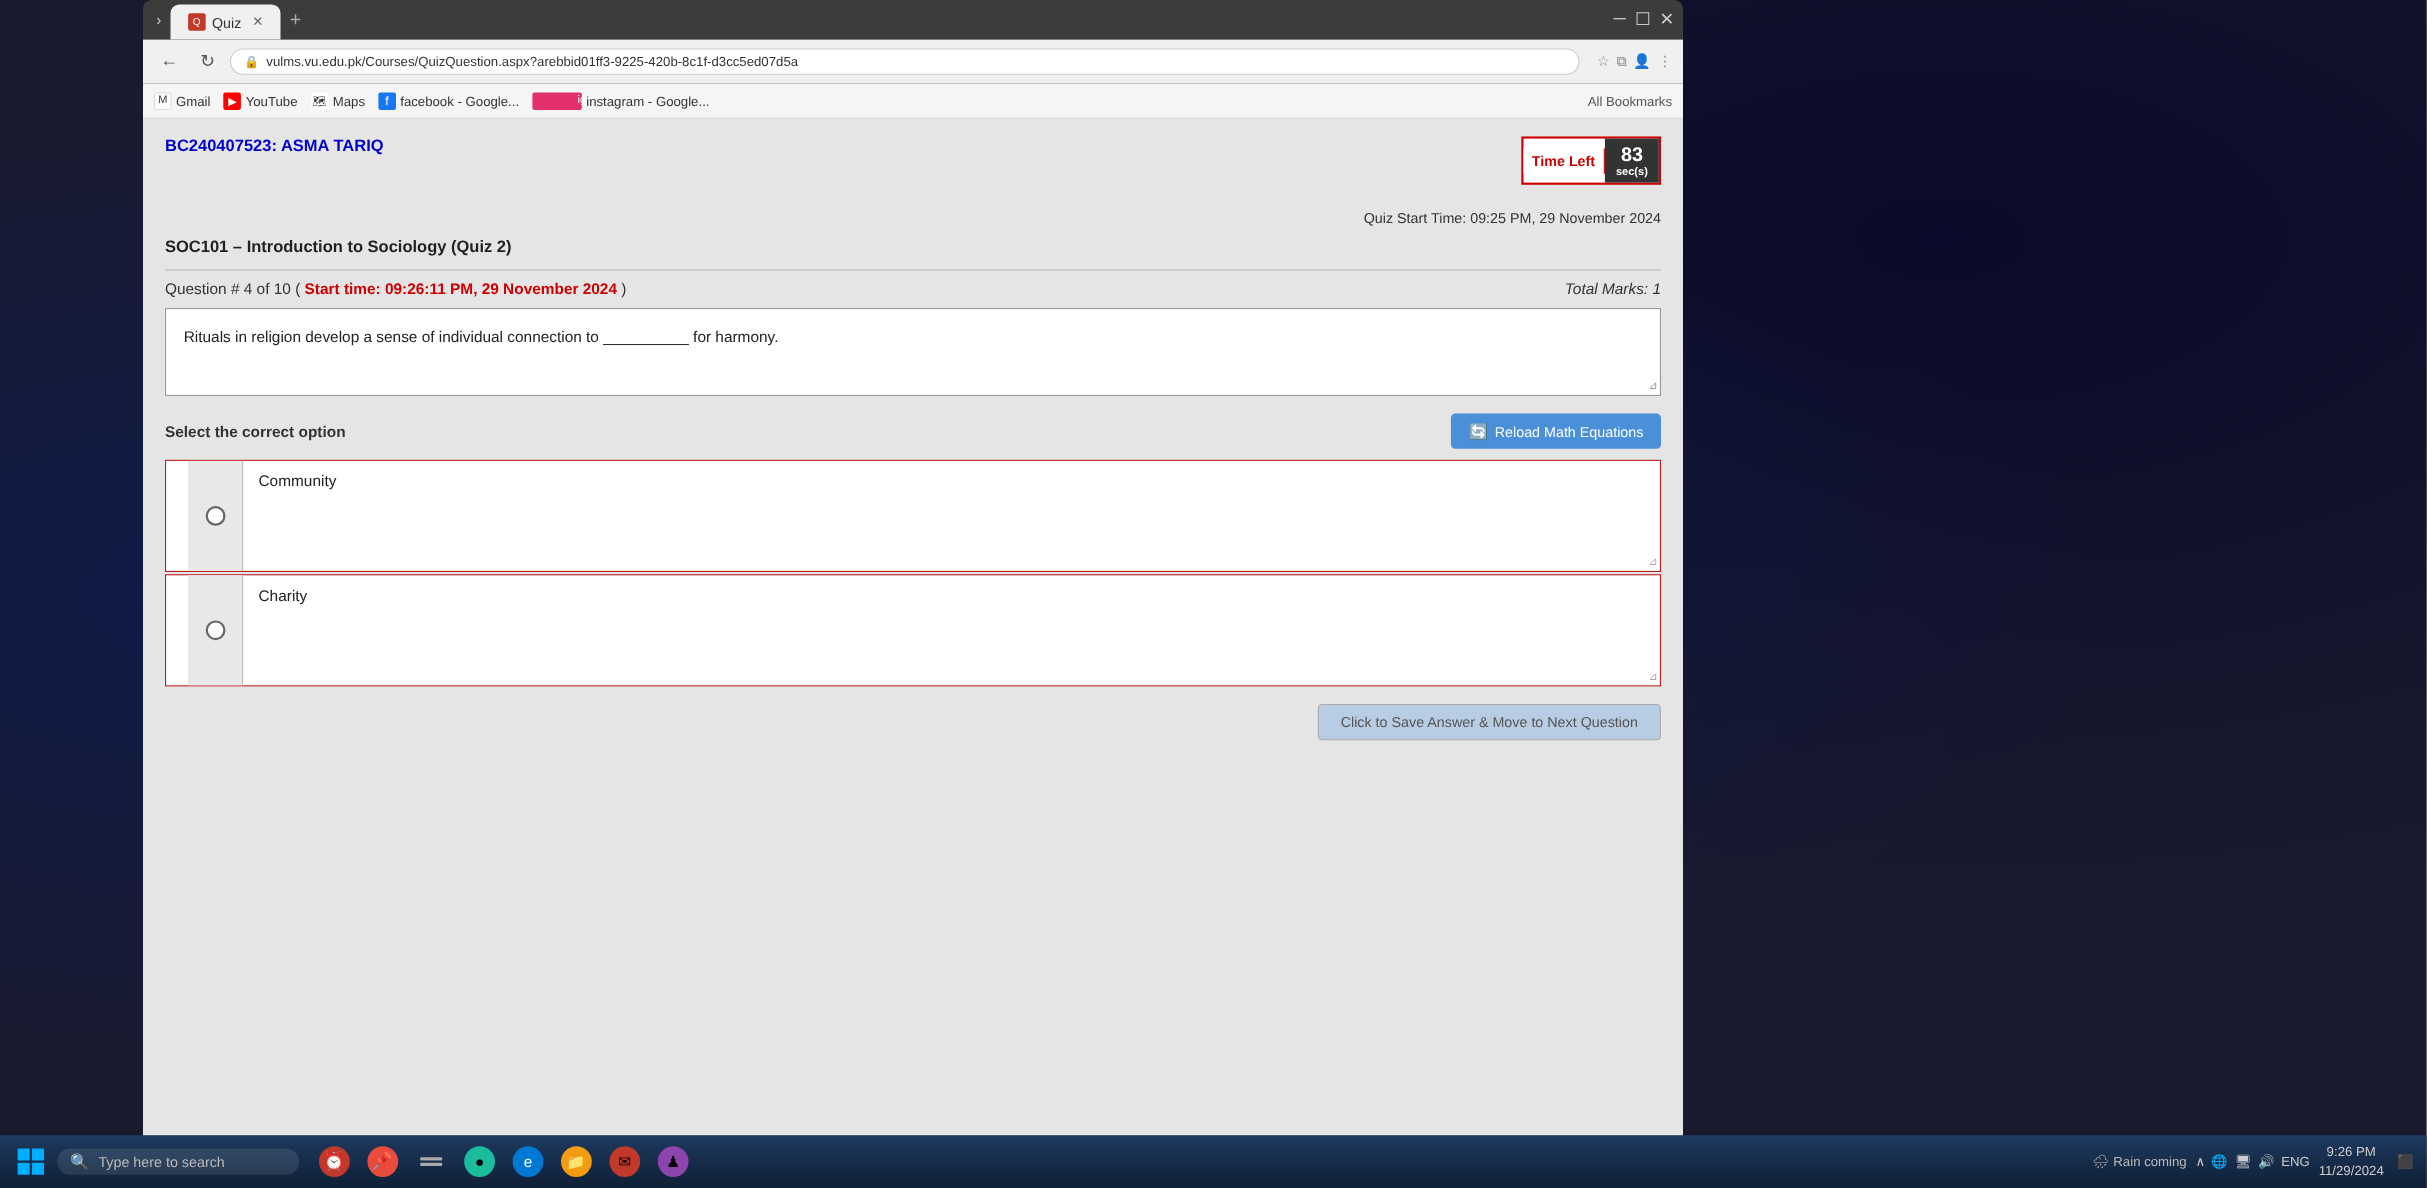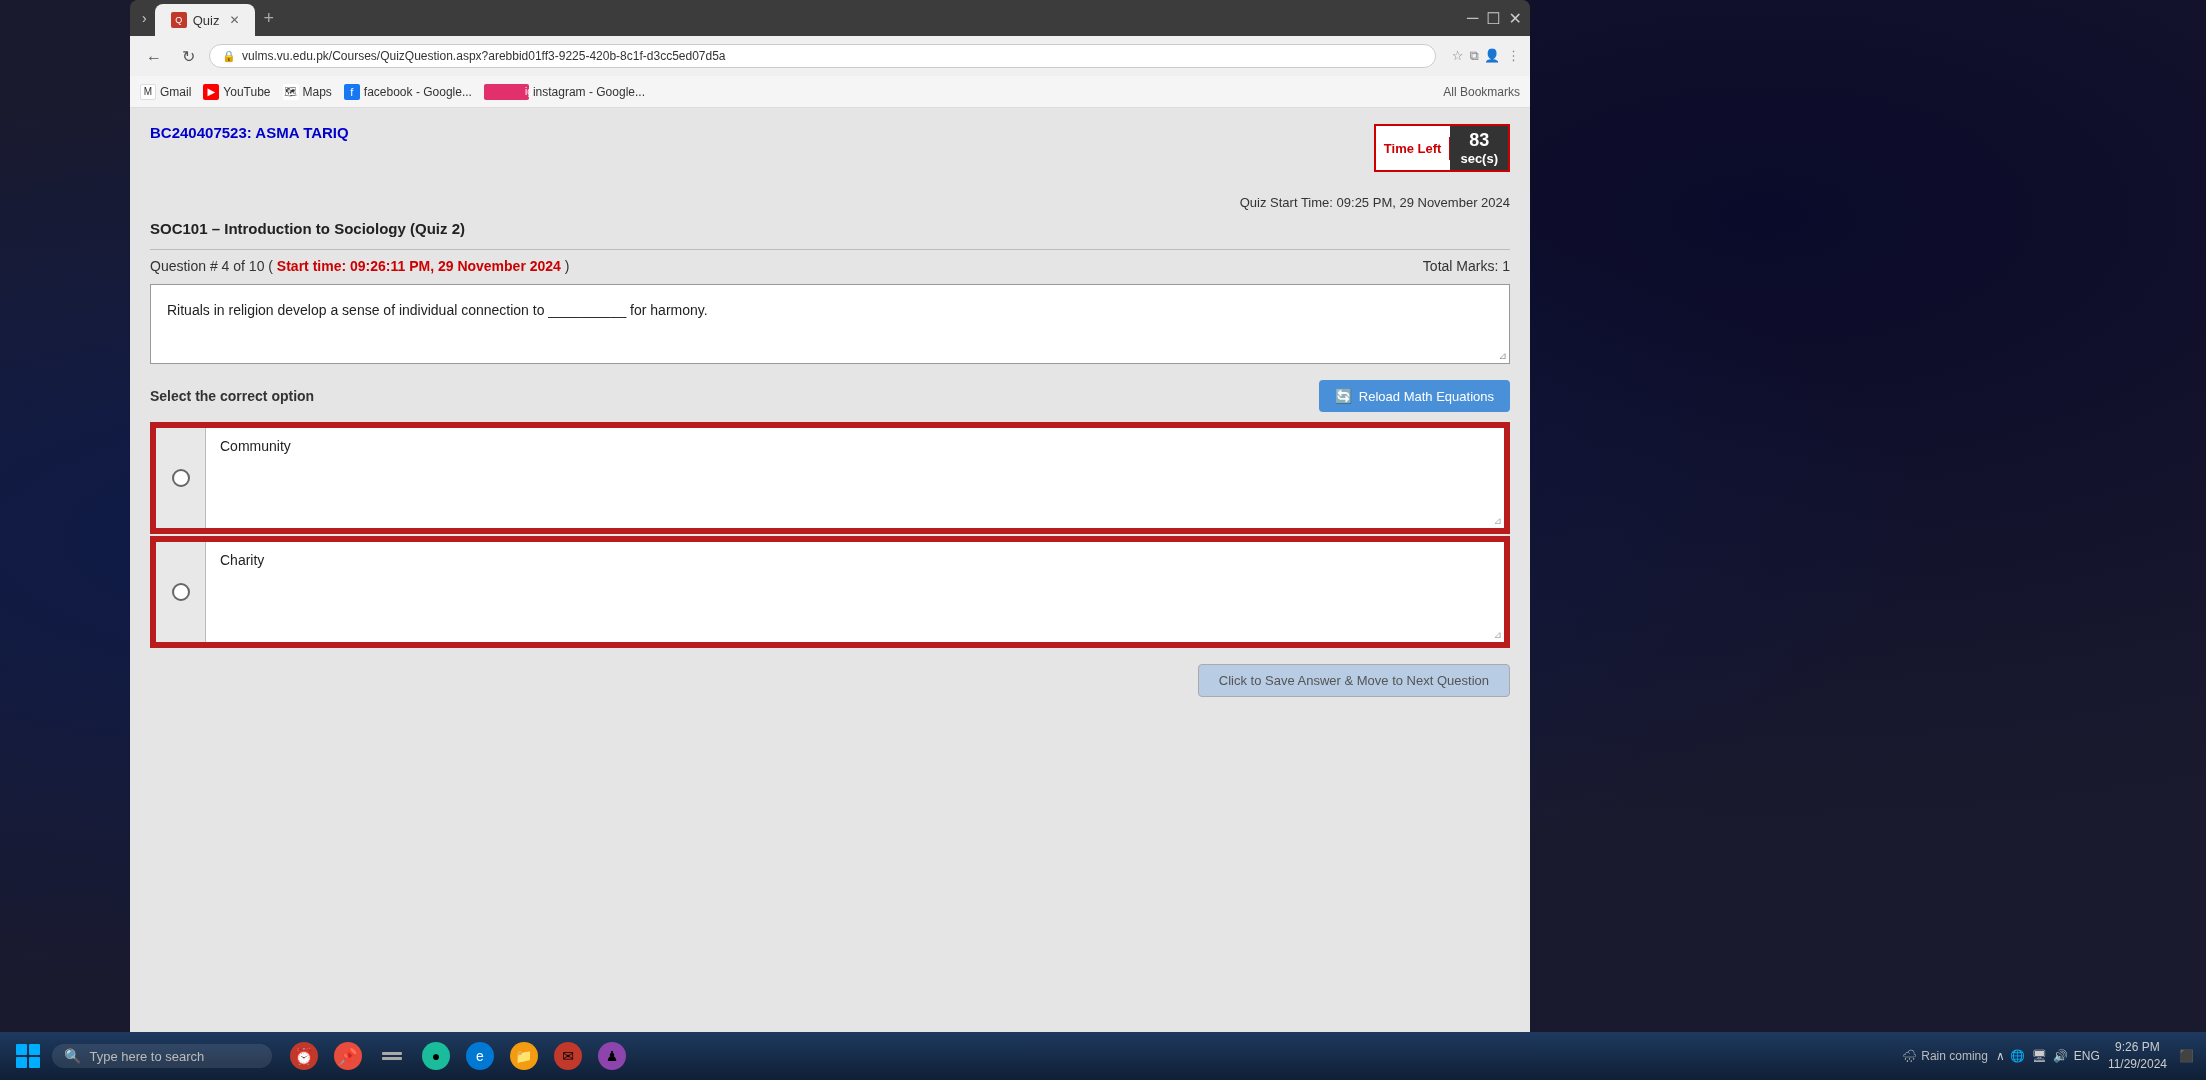--- a/index.html
+++ b/index.html
@@ -204,21 +204,21 @@
     .time-left-value {
       background: #333;
       color: white;
       padding: 4px 10px;
       font-size: 18px;
       font-weight: bold;
       text-align: center;
     }
 
     .time-left-unit {
-      font-size: 13px;
+      font-size: 10px;
       display: block;
     }
 
     .course-title {
       font-size: 15px;
       font-weight: bold;
       color: #222;
       margin-bottom: 4px;
       margin-top: 40px;
     }
@@ -249,20 +249,21 @@
     }
 
     .question-meta .start-time {
       color: #cc0000;
       font-weight: bold;
     }
 
     .total-marks {
       font-size: 14px;
       color: #333;
+      font-style: italic;
     }
 
     .question-box {
       border: 1px solid #999;
       background: white;
       padding: 14px 16px;
       margin-bottom: 16px;
       min-height: 80px;
       position: relative;
     }
@@ -306,23 +307,24 @@
       align-items: center;
       gap: 6px;
     }
 
     .reload-btn .reload-icon {
       font-size: 14px;
     }
 
     .option-row {
       display: flex;
-      border: 6px solid #b91c1c;
+      border: 1px solid #b91c1c;
       margin-bottom: 2px;
       background: white;
+      padding-left: 20px;
     }
 
     .option-radio-cell {
       width: 50px;
       min-height: 100px;
       display: flex;
       align-items: center;
       justify-content: center;
       border-right: 1px solid #bbb;
       background: #e8e8e8;

